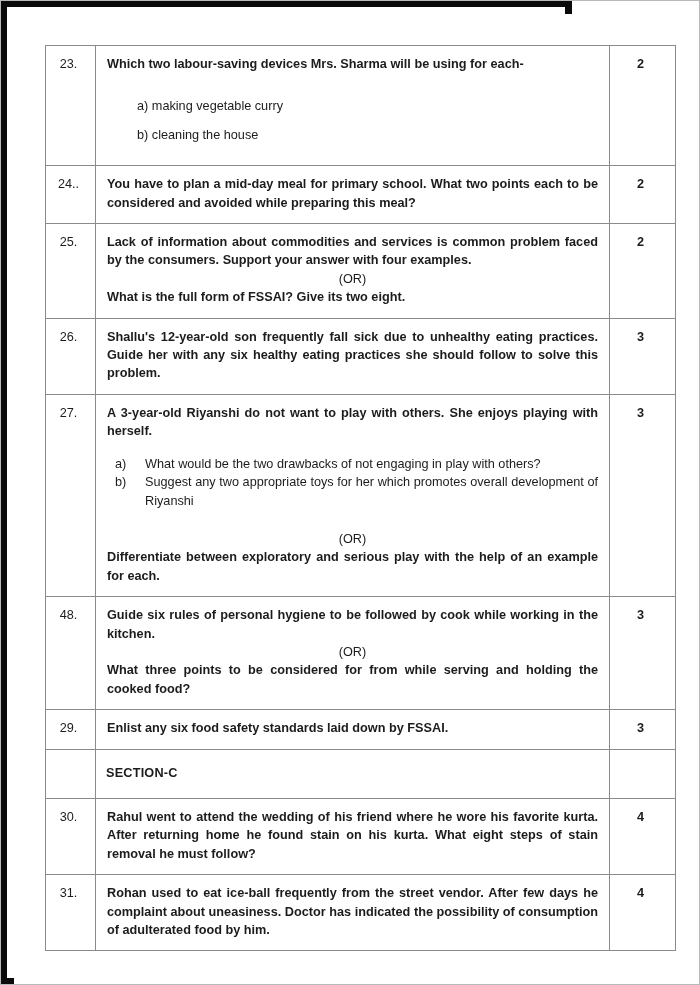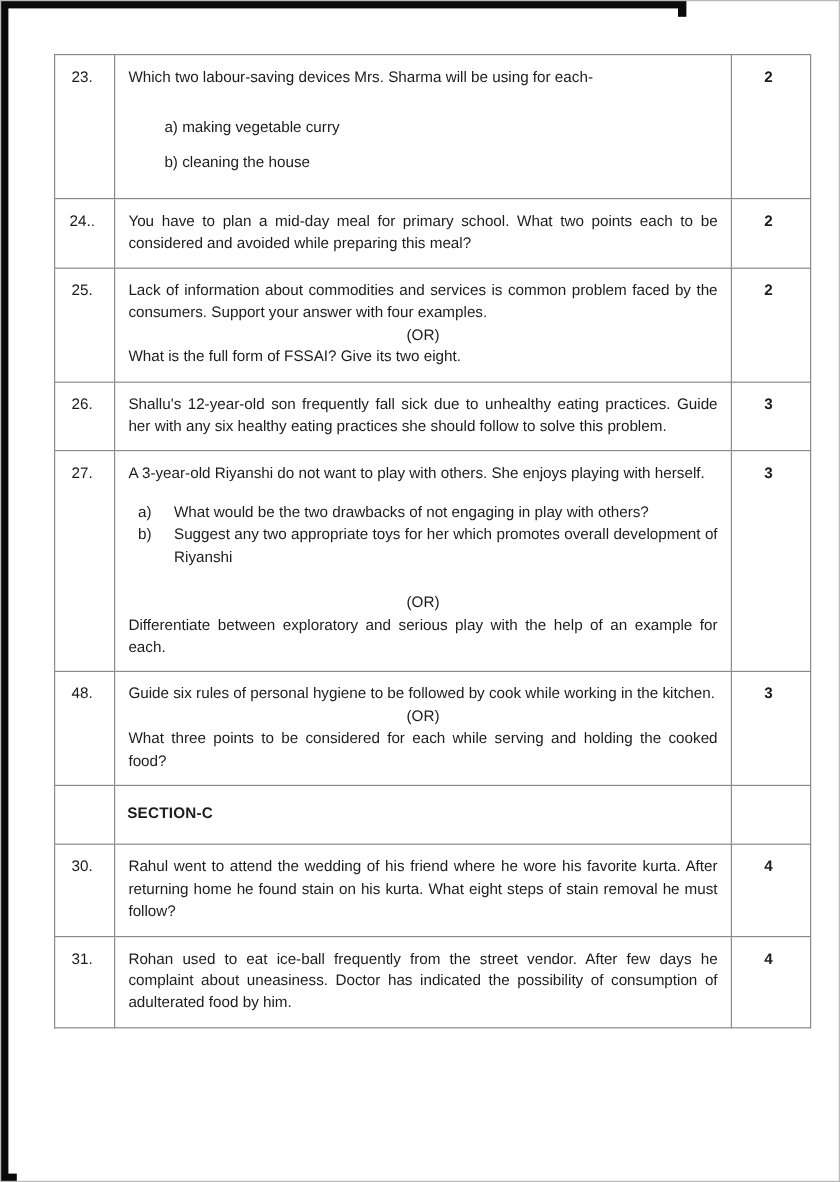--- a/index.html
+++ b/index.html
@@ -84,20 +84,21 @@
     font-weight: bold;
     font-size: 12.9px;
     color: #141414;
   }
 
   
   .line {
     margin: 0;
     text-align: justify;
     text-justify: inter-word;
+    font-weight: bold;
   }
   .line.last,
   .line.plain {
     text-align: left;
   }
   .or {
     text-align: center;
     margin: 0;
   }
   .spacer-md { height: 14px; }
@@ -190,21 +191,28 @@
               <div class="or">(OR)</div>
               <div class="line">Differentiate between exploratory and serious play with the help of an example for each.</div>
             </td>
             <td class="marks">3</td>
           </tr>
           <tr>
             <td class="num">48.</td>
             <td class="body">
               <div class="line">Guide six rules of personal hygiene to be followed by cook while working in the kitchen.</div>
               <div class="or">(OR)</div>
-              <div class="line">What three points to be considered for each while serving and holding the cooked food?</div>
+              <div class="line">What three points to be considered for from while serving and holding the cooked food?</div>
+            </td>
+            <td class="marks">3</td>
+          </tr>
+          <tr>
+            <td class="num">29.</td>
+            <td class="body">
+              <div class="line plain">Enlist any six food safety standards laid down by FSSAI.</div>
             </td>
             <td class="marks">3</td>
           </tr>
           <tr>
             <td class="num"></td>
             <td class="body section-cell">
               <div class="line plain">SECTION-C</div>
             </td>
             <td class="marks"></td>
           </tr>

